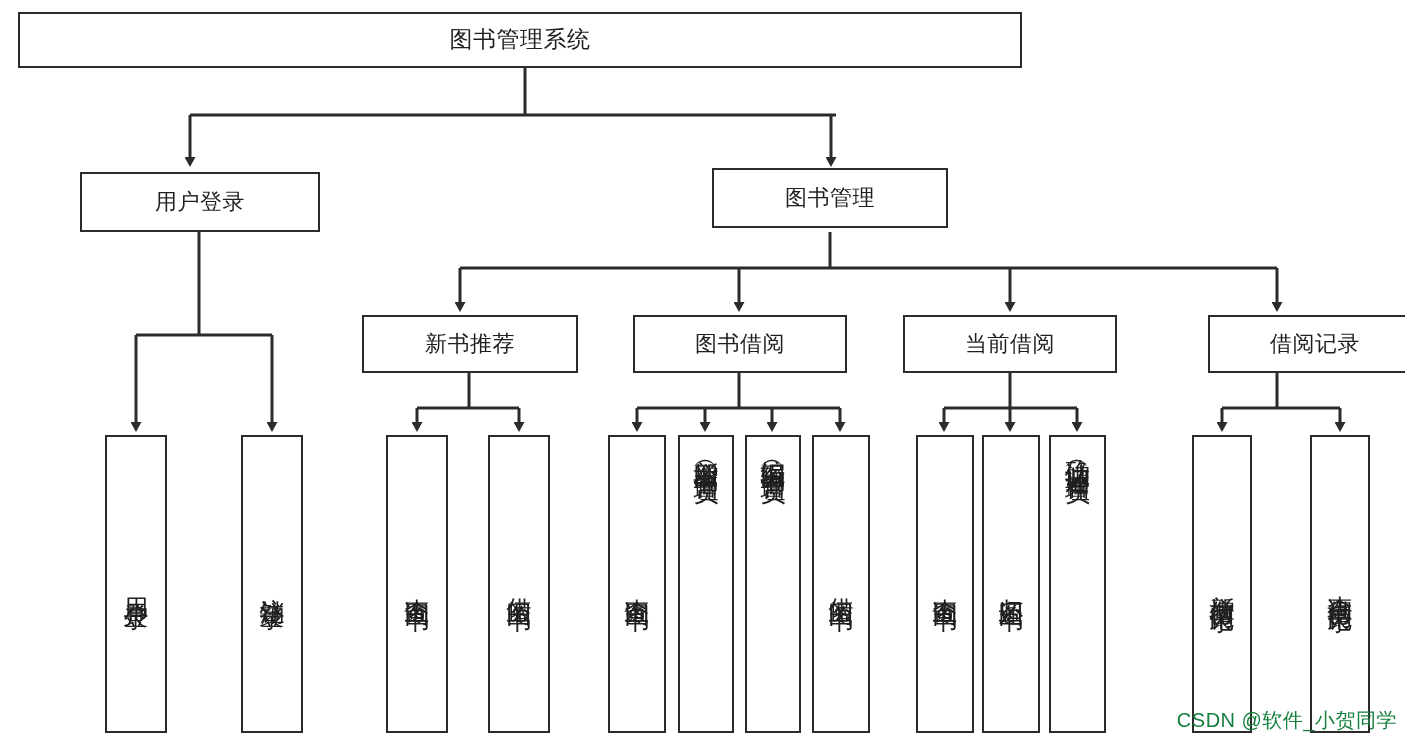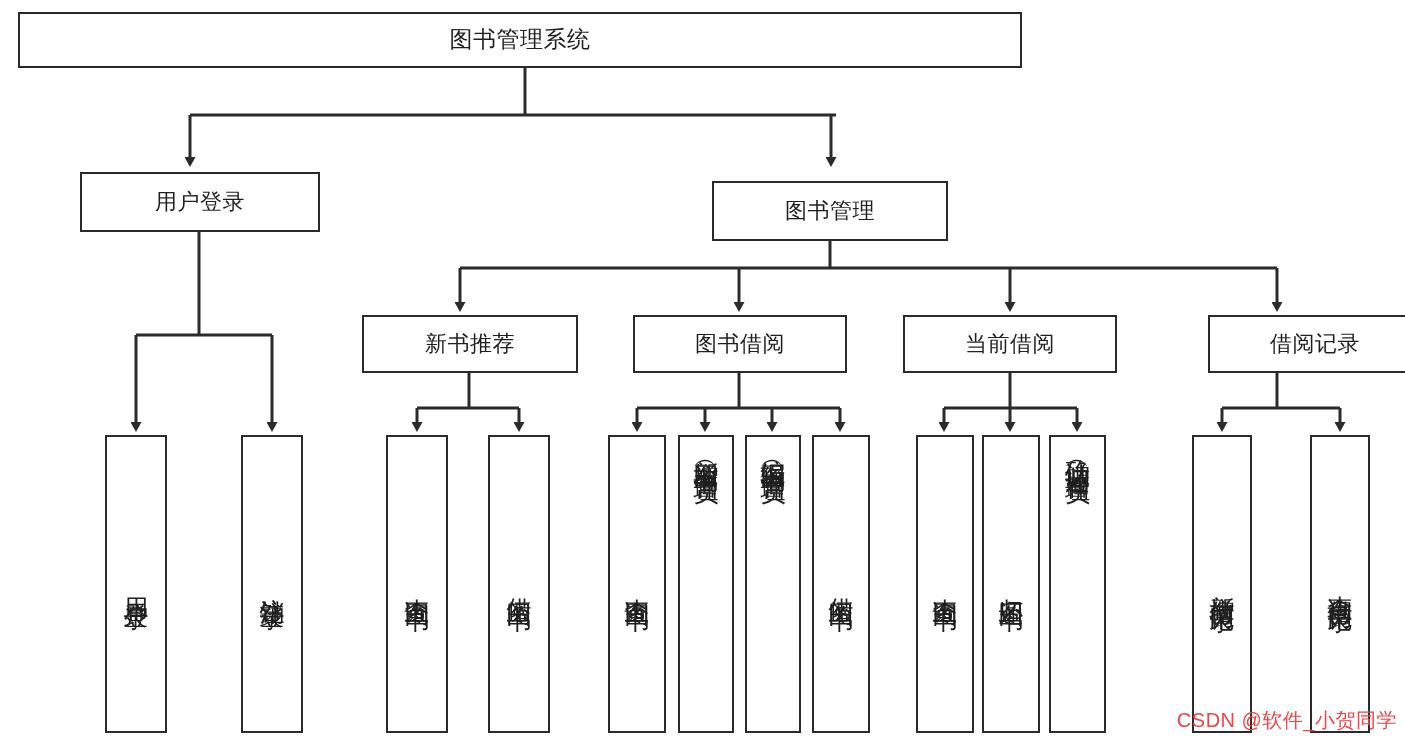--- a/index.html
+++ b/index.html
@@ -48,21 +48,21 @@
     letter-spacing:3px;
     white-space:nowrap;
   }
   .node.v.center{align-items:center;padding-top:0;}
 
   .watermark{
     position:absolute;
     right:8px;
     bottom:4px;
     font-size:20px;
-    color:#ef4444;
+    color:#15803d;
     white-space:nowrap;
     letter-spacing:0.5px;
   }
 </style>
 </head>
 <body>
 
 <div id="canvas">
 
   <svg id="edges" viewBox="0 0 1405 747">
@@ -115,21 +115,21 @@
     </g>
   </svg>
 
   <div class="node h root" style="left:18px;top:12px;width:1004px;height:56px;">
     <span class="label">图书管理系统</span>
   </div>
 
   <div class="node h" style="left:80px;top:172px;width:240px;height:60px;">
     <span class="label">用户登录</span>
   </div>
-  <div class="node h" style="left:712px;top:181px;width:236px;height:60px;">
+  <div class="node h" style="left:712px;top:168px;width:236px;height:60px;">
     <span class="label">图书管理</span>
   </div>
 
   <div class="node h" style="left:633px;top:315px;width:214px;height:58px;">
     <span class="label">图书借阅</span>
   </div>
   <div class="node h" style="left:362px;top:315px;width:216px;height:58px;">
     <span class="label">新书推荐</span>
   </div>
   <div class="node h" style="left:903px;top:315px;width:214px;height:58px;text-align:center;">

